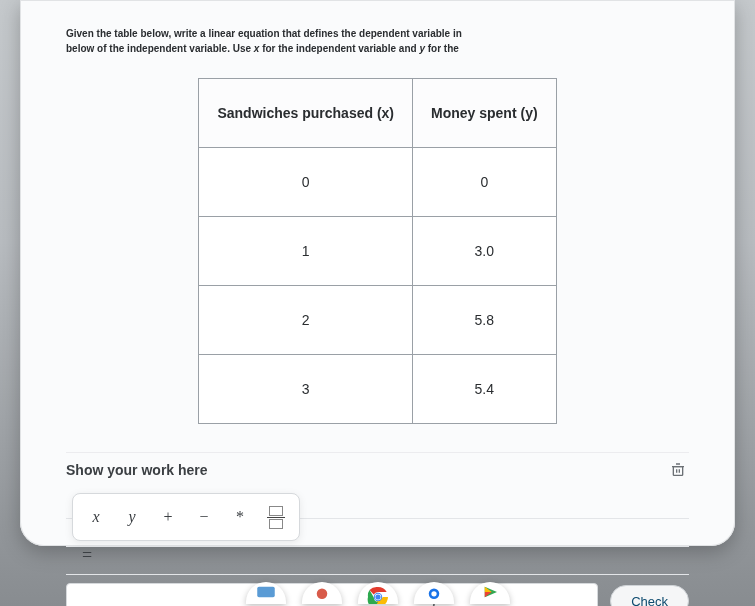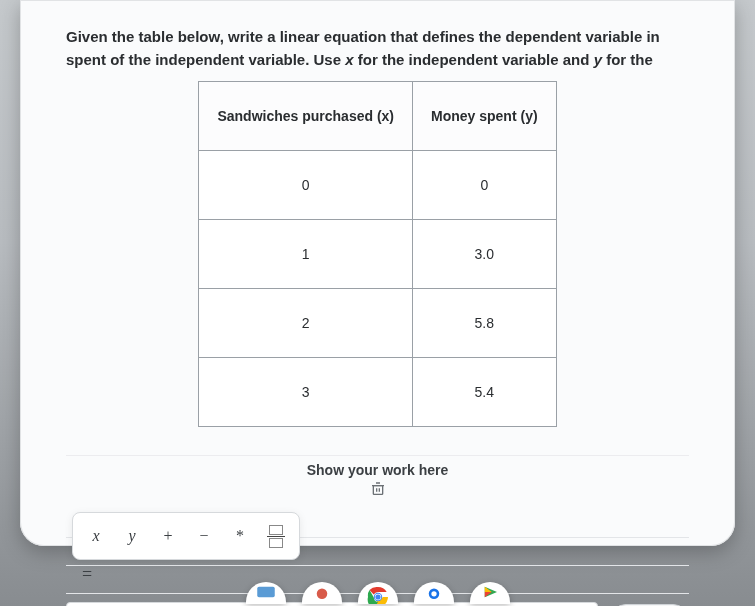--- a/index.html
+++ b/index.html
@@ -11,25 +11,25 @@
   }
   .card {
     position: absolute;
     top: 0; left: 20px; right: 20px; bottom: 60px;
     background: #fafbfc;
     border-radius: 0 0 24px 24px;
     padding: 26px 46px 20px 46px;
     box-shadow: 0 6px 20px rgba(0,0,0,0.25), inset 0 0 0 1px #e1e3e5;
   }
   .prompt {
-    font-size: 15px;
+    font-size: 10px;
     color: #2a2d30;
     font-weight: 600;
     line-height: 1.5;
-    margin-bottom: 10px;
+    margin-bottom: 22px;
   }
   .prompt .ivar { font-style: italic; }
   .data-table {
     margin: 0 auto 28px auto;
     border-collapse: collapse;
     border: 1px solid #9aa0a6;
     background: #fff;
   }
   .data-table th, .data-table td {
     border: 1px solid #9aa0a6;
@@ -39,21 +39,20 @@
     color: #2a2d30;
   }
   .data-table th { font-weight: 600; background: #fcfcfd; }
   .syw-row {
     display: flex;
     align-items: center;
     justify-content: space-between;
     margin-bottom: 10px;
     padding-top: 6px;
     border-top: 1px solid #ececef;
-    flex-direction: column;
   }
   .syw-label { font-size: 14px; color: #3b3f43; font-weight: 600; }
   .trash-btn {
     width: 22px; height: 22px;
     display: flex; align-items: center; justify-content: center;
     color: #6b7075; cursor: pointer;
   }
   .ruled-area {
     position: relative;
     height: 86px;
@@ -174,21 +173,21 @@
   }
   .tb-icon.half { width: 40px; height: 22px; border-radius: 20px 20px 0 0; align-items: flex-start; padding-top: 3px; }
 </style>
 </head>
 <body>
 
 <div class="card">
 
   <div class="prompt">
     <span>Given the table below, write a linear equation that defines the dependent variable in</span><br>
-    <span>spent of the independent variable. Use </span><span class="ivar">x</span><span> for the independent variable and </span><span class="ivar">y</span><span> for the</span><br>
+    <span>below of the independent variable. Use </span><span class="ivar">x</span><span> for the independent variable and </span><span class="ivar">y</span><span> for the</span><br>
   </div>
 
   <table class="data-table">
     <thead>
       <tr>
         <th>Sandwiches purchased (x)</th>
         <th>Money spent (y)</th>
       </tr>
     </thead>
     <tbody>

